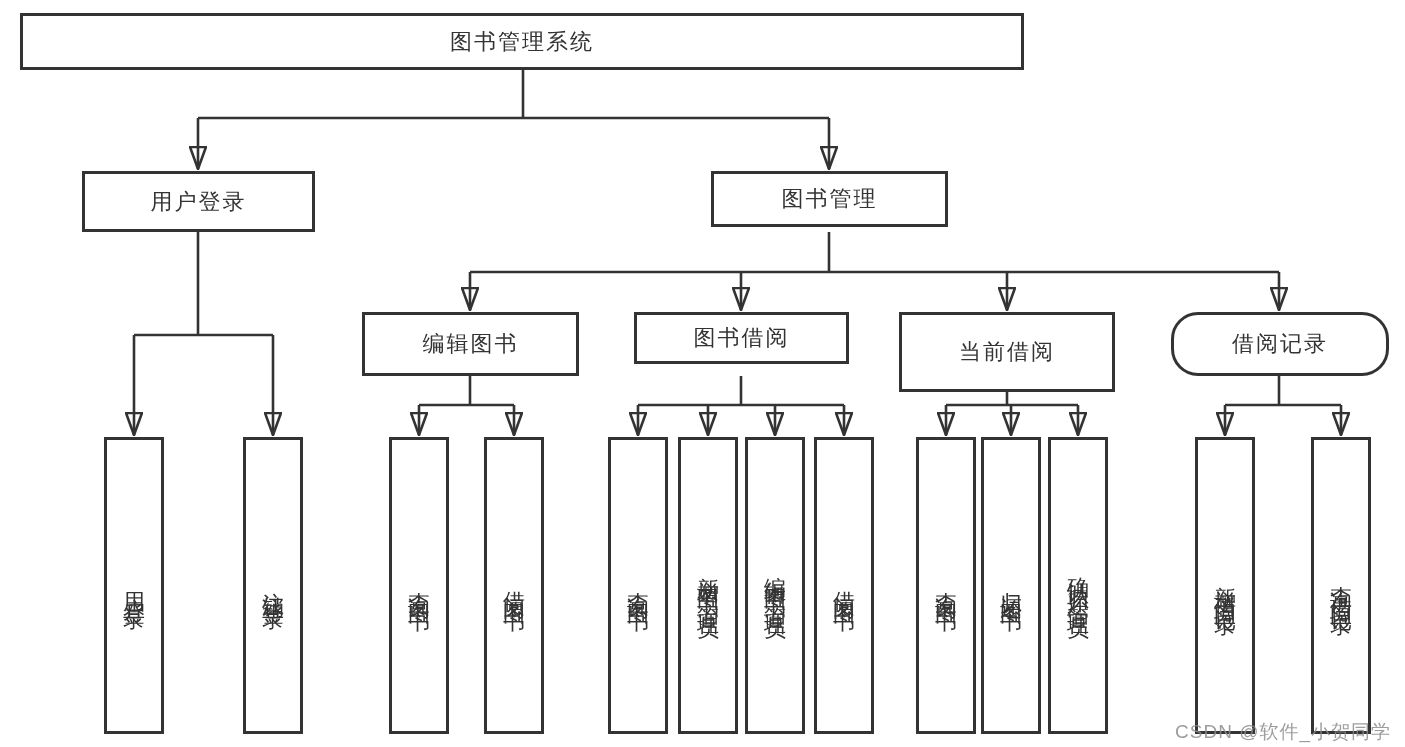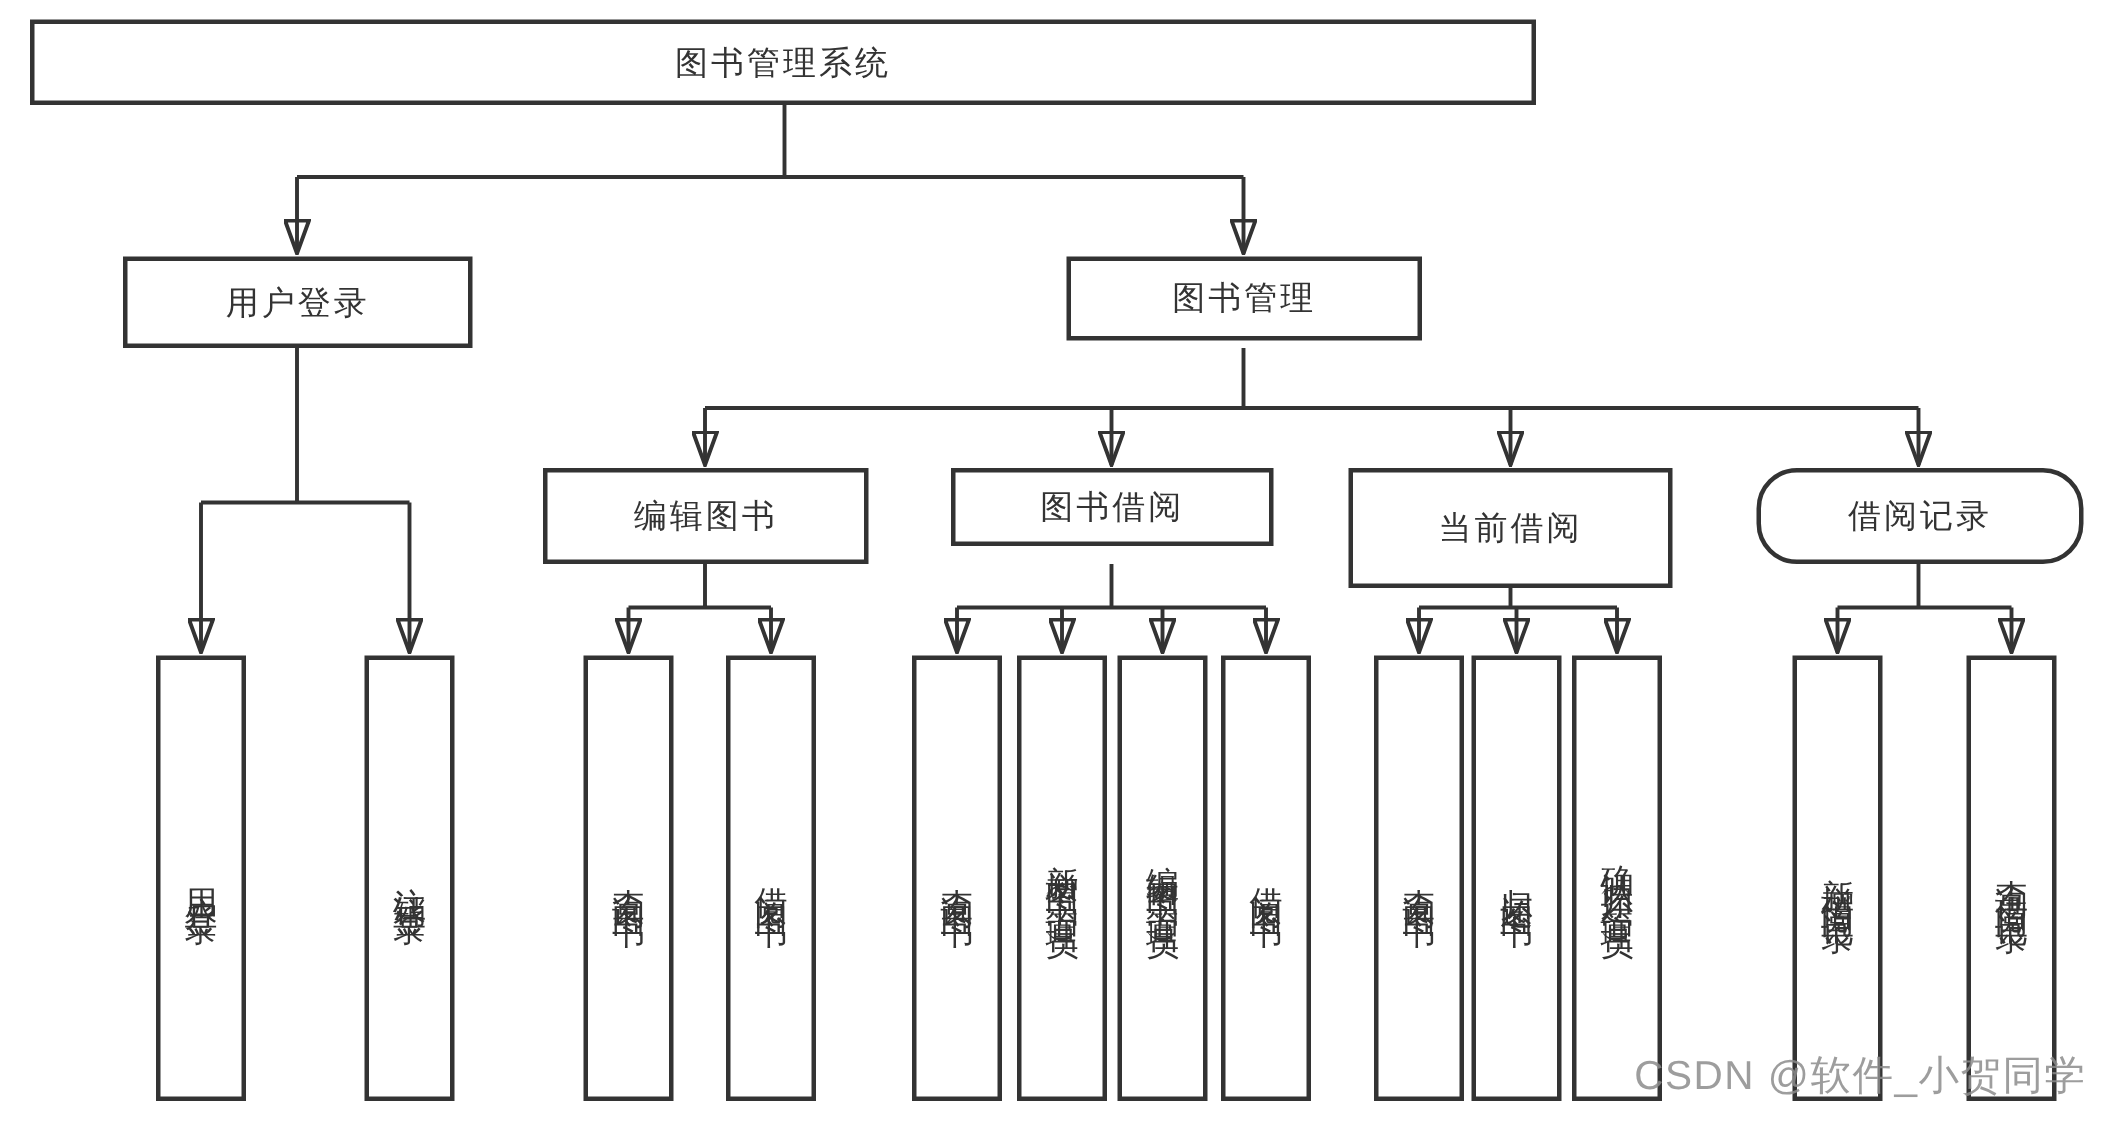--- a/index.html
+++ b/index.html
@@ -48,22 +48,22 @@
     writing-mode: vertical-rl;
     text-orientation: mixed;
     font-size: 22px;
     letter-spacing: 6px;
     line-height: 1;
     white-space: nowrap;
   }
   .watermark {
     position: absolute;
     right: 14px;
-    bottom: 12px;
-    font-size: 27px;
+    bottom: 2px;
+    font-size: 19px;
     letter-spacing: 1px;
     color: rgba(140, 140, 140, 0.85);
     white-space: nowrap;
     z-index: 5;
   }
 </style>
 </head>
 <body>
 
 <div class="canvas">

